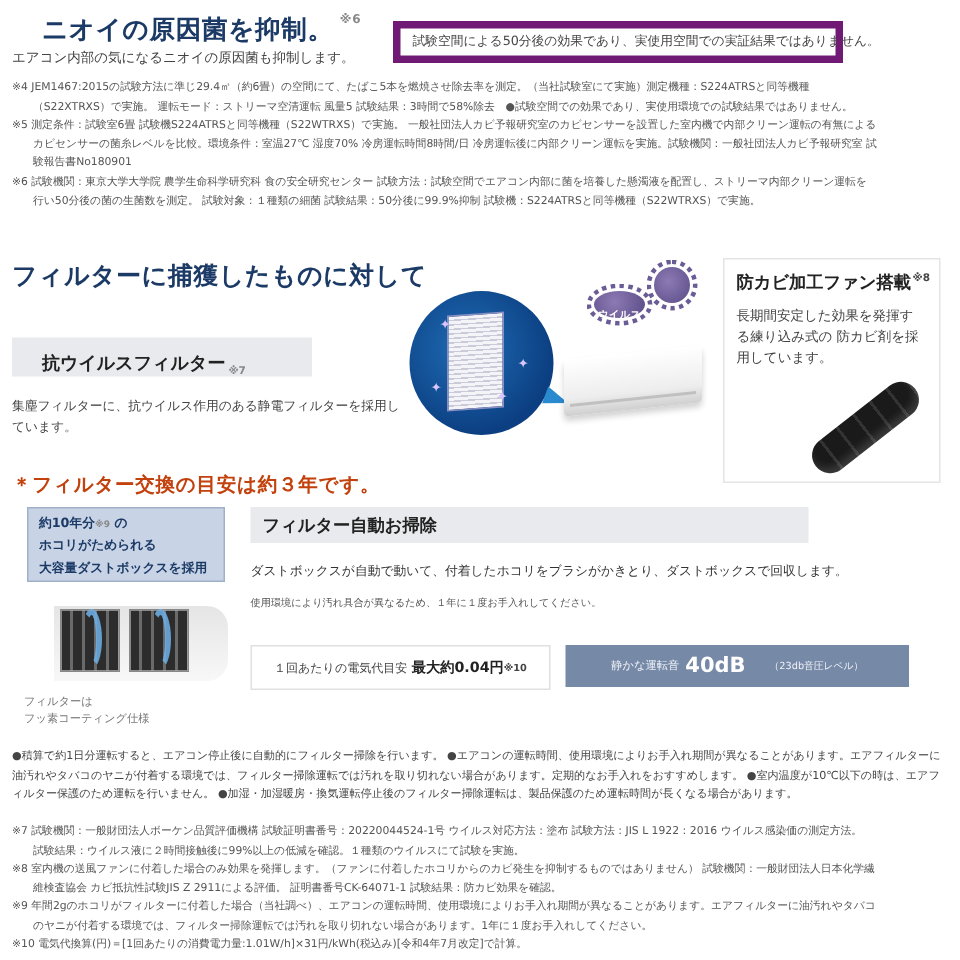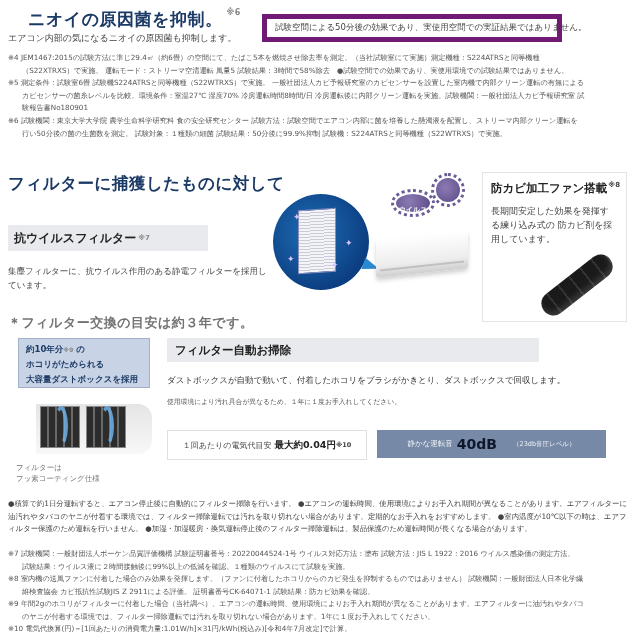--- a/index.html
+++ b/index.html
@@ -12,21 +12,21 @@
   .h-title { left: 8px; top: 8px; font-size: 17px; font-weight: bold; color: #1c3a66; letter-spacing: 0.5px; white-space: nowrap; margin-left: 20px; }
   .h-title sup { font-size: 8px; color: #888; vertical-align: top; margin-left: 4px; font-weight: bold; }
   .h-sub { left: 8px; top: 32px; font-size: 9px; color: #444; white-space: nowrap; }
   .notice-box { left: 262px; top: 14px; width: 300px; height: 28px; border: 5px solid #701a75; font-size: 8.5px; color: #444; display: flex; align-items: center; padding-left: 8px; white-space: nowrap; }
 
   .fn { left: 8px; font-size: 7.2px; color: #555; line-height: 12.5px; width: 628px; }
   .fn .ind { padding-left: 14px; display: block; }
 
   
   .m-title { left: 8px; top: 172px; font-size: 16.5px; font-weight: bold; color: #1c3a66; line-height: 24px; letter-spacing: 0.5px; }
-  .gray-label { left: 8px; top: 225px; width: 200px; height: 26px; background: #e8eaed; font-size: 12px; font-weight: bold; color: #222; padding-left: 6px; display: flex; align-items: center; }
+  .gray-label { left: 8px; top: 225px; width: 200px; height: 26px; background: #e8eaed; font-size: 12px; font-weight: bold; color: #222; padding-left: 20px; display: flex; align-items: flex-end; }
   .gray-label sup { font-size: 7px; color: #888; vertical-align: top; margin-left: 2px; }
   .m-desc { left: 8px; top: 264px; font-size: 8.5px; color: #444; line-height: 14px; width: 260px; }
 
   .circle { left: 273px; top: 194px; width: 96px; height: 96px; border-radius: 50%; background: radial-gradient(circle at 40% 40%, #1f6db5, #0c3f82 70%); overflow: visible; }
   .circle .tail { position: absolute; right: -10px; bottom: 18px; width: 0; height: 0; border-left: 16px solid #2a8ad0; border-top: 6px solid transparent; border-bottom: 6px solid transparent; transform: rotate(20deg); }
   .filter-sheet { position: absolute; left: 25px; top: 15px; width: 38px; height: 64px; background: repeating-linear-gradient(180deg, #f4f4f8 0 2px, #c9cbd8 2px 3px); border: 1px solid #8a8fc0; transform: skewY(-4deg); }
   .sparkle { position: absolute; color: #d9c6ff; font-size: 9px; }
 
   .virus { width: 34px; height: 18px; border-radius: 50%; background: radial-gradient(circle at 40% 40%, #8c7ab4, #5a4b86); }
   .virus::before { content: ""; position: absolute; inset: -5px; border-radius: 50%; border: 3px dotted #6a5c96; }
@@ -35,38 +35,38 @@
   .aircon { left: 376px; top: 235px; width: 92px; height: 38px; background: linear-gradient(180deg, #ffffff 0%, #ededed 70%, #cfcfcf 100%); border-radius: 3px; box-shadow: 0 3px 4px rgba(0,0,0,0.18); transform: skewY(-6deg); }
   .aircon::after { content: ""; position: absolute; left: 4px; right: 4px; bottom: 6px; height: 2px; background: #c0c0c0; }
 
   .fan-card { left: 482px; top: 172px; width: 145px; height: 150px; border: 1px solid #e4e4e4; padding: 8px 8px; }
   .fan-title { font-size: 11.5px; font-weight: bold; color: #222; white-space: nowrap; }
   .fan-title sup { font-size: 7px; color: #444; vertical-align: top; margin-left: 1px; }
   .fan-desc { font-size: 9px; color: #444; line-height: 14px; margin-top: 8px; }
   .fan-roll { position: absolute; left: 52px; top: 100px; width: 84px; height: 24px; border-radius: 12px; background: repeating-linear-gradient(90deg, #1a1a1a 0 12px, #333 12px 14px); transform: rotate(-38deg); box-shadow: inset 0 -4px 6px rgba(255,255,255,0.15); }
 
   
-  .l-title { left: 8px; top: 314px; font-size: 13px; font-weight: bold; color: #737373; letter-spacing: 0.5px; white-space: nowrap; }
+  .l-title { left: 8px; top: 314px; font-size: 13px; font-weight: bold; color: #c2410c; letter-spacing: 0.5px; white-space: nowrap; }
   .blue-box { left: 18px; top: 338px; width: 132px; height: 50px; background: #c8d4e6; border: 1px solid #9fb0c8; font-size: 8.5px; font-weight: bold; color: #1c3a66; line-height: 15px; padding: 3px 0 0 7px; }
   .blue-box sup { font-size: 6px; color: #888; vertical-align: top; }
 
   .dustbox { left: 36px; top: 404px; width: 116px; height: 50px; background: linear-gradient(180deg, #e5e5e5, #f8f8f8); border-radius: 0 14px 14px 0; }
   .dustbox .unit { position: absolute; top: 2px; width: 40px; height: 42px; background: repeating-linear-gradient(90deg, #2c2c2c 0 6px, #6a6a6a 6px 8px); border: 1px solid #888; }
   .dustbox .arc { position: absolute; top: 2px; width: 14px; height: 40px; border: 4px solid #6fb2e8; border-radius: 50%; border-left-color: transparent; border-bottom-color: transparent; opacity: 0.85; }
   .dust-cap { left: 16px; top: 462px; font-size: 7.5px; color: #777; line-height: 11px; }
 
   .gray-bar { left: 167px; top: 338px; width: 372px; height: 24px; background: #e8eaed; font-size: 11.5px; font-weight: bold; color: #222; padding-left: 8px; display: flex; align-items: center; }
   .auto-desc1 { left: 167px; top: 375px; font-size: 8.5px; color: #333; white-space: nowrap; }
   .auto-desc2 { left: 167px; top: 397px; font-size: 6.8px; color: #555; white-space: nowrap; }
 
   .cost-box { left: 167px; top: 430px; width: 200px; height: 30px; border: 1px solid #e0e0e0; font-size: 8px; color: #444; display: flex; align-items: center; justify-content: center; white-space: nowrap; }
   .cost-box b { font-size: 9.5px; color: #222; margin-left: 3px; }
   .cost-box sup { font-size: 6.5px; color: #444; vertical-align: top; font-weight: bold; }
   .noise-box { left: 377px; top: 430px; width: 229px; height: 28px; background: #7689a7; color: #f0f3f8; display: flex; align-items: center; justify-content: center; white-space: nowrap; font-size: 7.5px; }
-  .noise-box .big { font-size: 14px; font-weight: bold; color: #0f172a; margin: 0 16px 0 4px; }
+  .noise-box .big { font-size: 14px; font-weight: bold; color: #ffffff; margin: 0 16px 0 4px; }
   .noise-box .small { font-size: 6.5px; }
 
   .bullets { left: 8px; top: 498px; width: 626px; font-size: 7.4px; color: #444; line-height: 12.5px; }
 </style>
 </head>
 <body>
 
 <div class="abs h-title"><span>ニオイの原因菌を抑制。</span><sup>※6</sup></div>
 <div class="abs h-sub">エアコン内部の気になるニオイの原因菌も抑制します。</div>
 <div class="abs notice-box">試験空間による50分後の効果であり、実使用空間での実証結果ではありません。</div>

